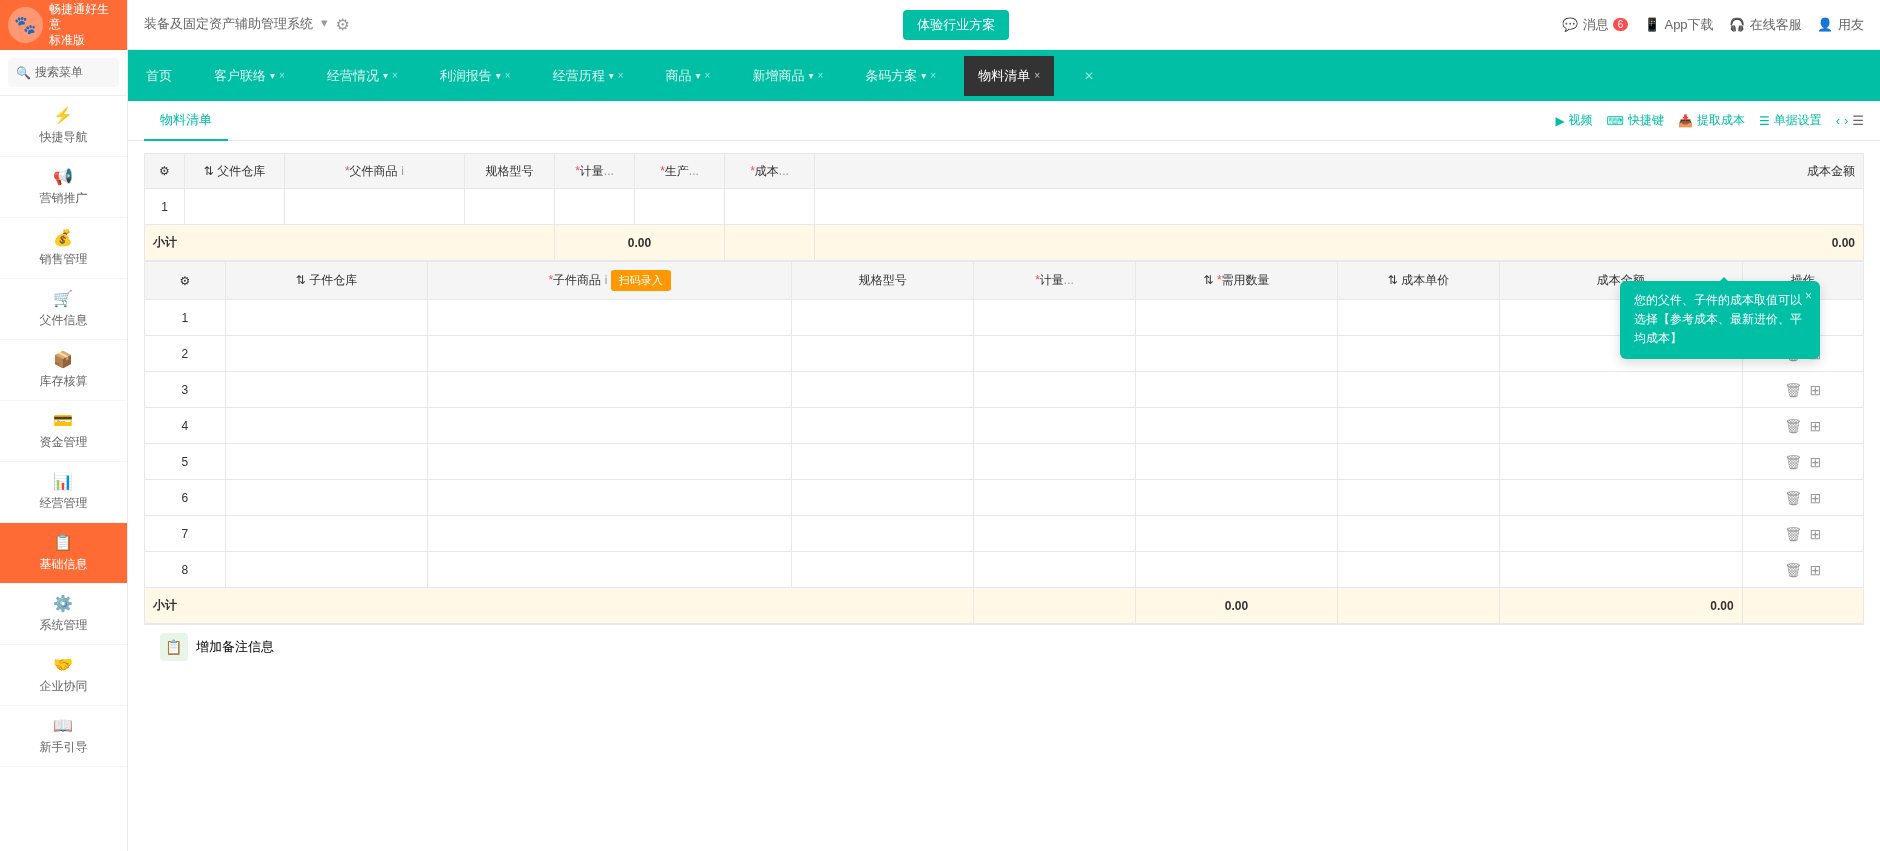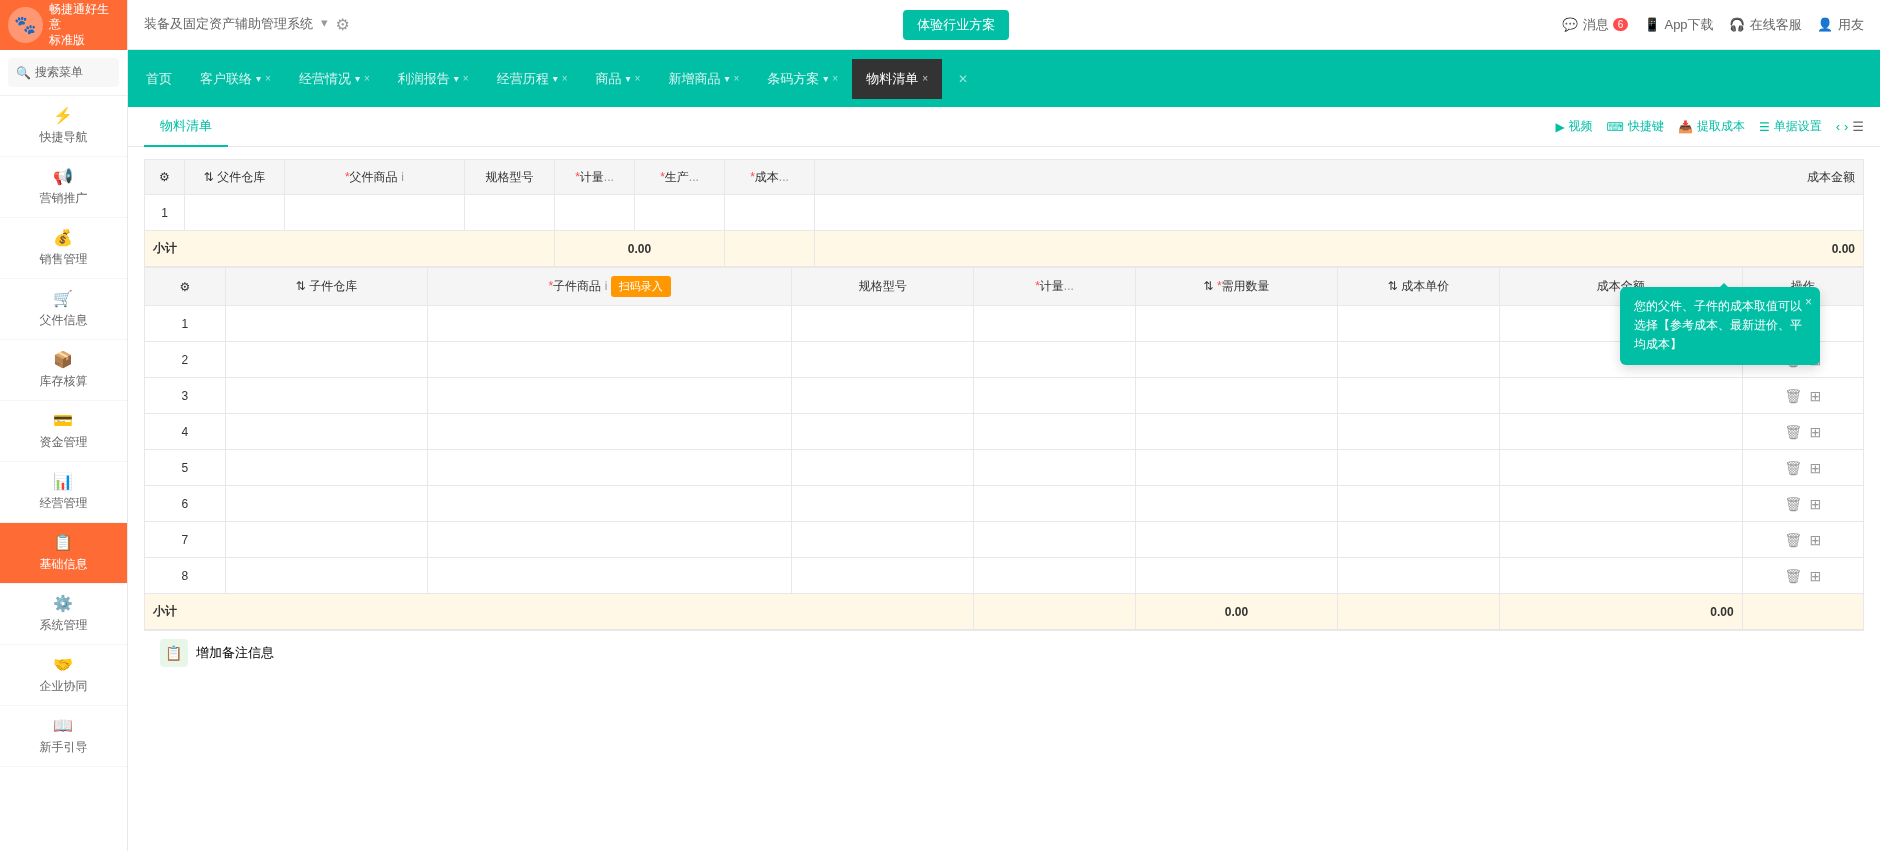--- a/index.html
+++ b/index.html
@@ -91,23 +91,24 @@
     }
     .header-right { display: flex; align-items: center; gap: 16px; color: #666; font-size: 13px; }
     .header-right-item { display: flex; align-items: center; gap: 4px; cursor: pointer; }
     .badge { background: #ff4d4f; color: white; border-radius: 10px; padding: 1px 5px; font-size: 10px; }
 
     
     .nav-tabs {
       background: #00bfa5;
       display: flex;
       align-items: center;
-      height: 57px;
+      height: 51px;
       padding: 15px 4px;
       overflow: hidden;
+      gap: 14px;
     }
     .nav-tab {
       padding: 0 14px;
       height: 40px;
       display: flex;
       align-items: center;
       gap: 4px;
       color: rgba(255,255,255,0.85);
       cursor: pointer;
       font-size: 13px;

